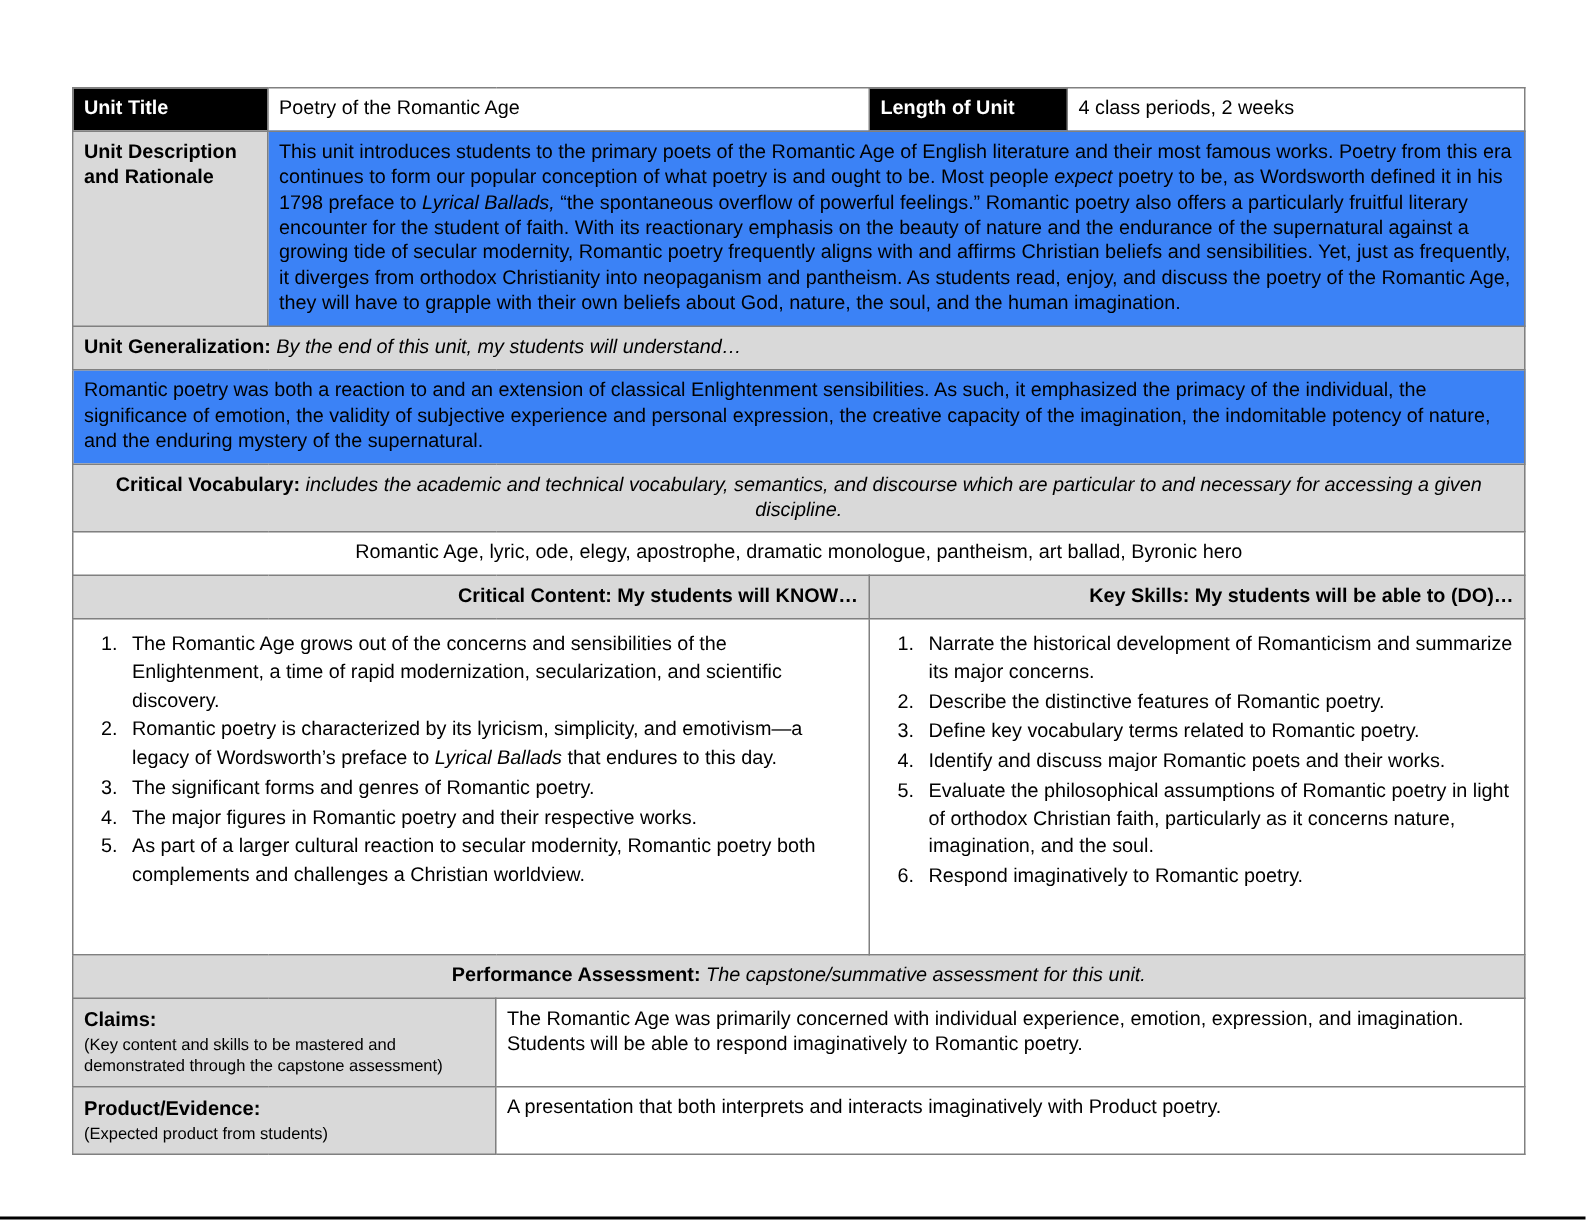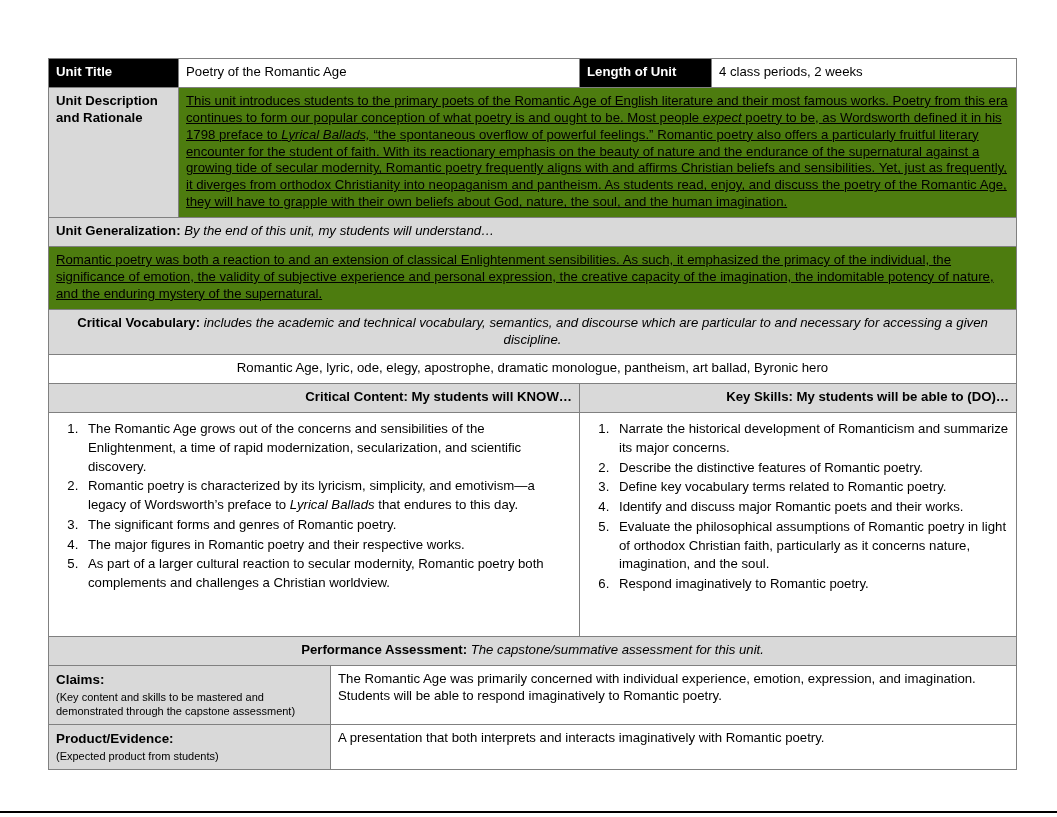--- a/index.html
+++ b/index.html
@@ -93,25 +93,24 @@
 
   .band-head {
     background: #d9d9d9;
     font-weight: bold;
     font-size: 13.6px;
     text-align: right;
     padding: 5px 6px 6px 6px;
   }
 
   .body-para {
-    background: #4d7c0f;
+    background: #3b82f6;
     font-size: 13.2px;
     line-height: 1.33;
     padding: 6px 8px 8px 8px;
-    text-decoration: underline;
   }
 
   .vocab-row {
     background: #ffffff;
     text-align: center;
     font-size: 13.2px;
     padding: 6px 8px 7px 8px;
   }
 
   ol.klist {
@@ -247,21 +246,21 @@
         <span class="small">(Key content and skills to be mastered and demonstrated through the capstone assessment)</span>
       </td>
       <td class="claims-body" colspan="3">The Romantic Age was primarily concerned with individual experience, emotion, expression, and imagination. Students will be able to respond imaginatively to Romantic poetry.</td>
     </tr>
 
     <tr>
       <td class="claims-label" colspan="2">
         <span class="big">Product/Evidence:</span>
         <span class="small">(Expected product from students)</span>
       </td>
-      <td class="claims-body" colspan="3">A presentation that both interprets and interacts imaginatively with Romantic poetry.</td>
+      <td class="claims-body" colspan="3">A presentation that both interprets and interacts imaginatively with Product poetry.</td>
     </tr>
 
   </tbody>
     </table>
 
   <div class="footer-rule"></div>
 
 </div>
 
 </body></html>

